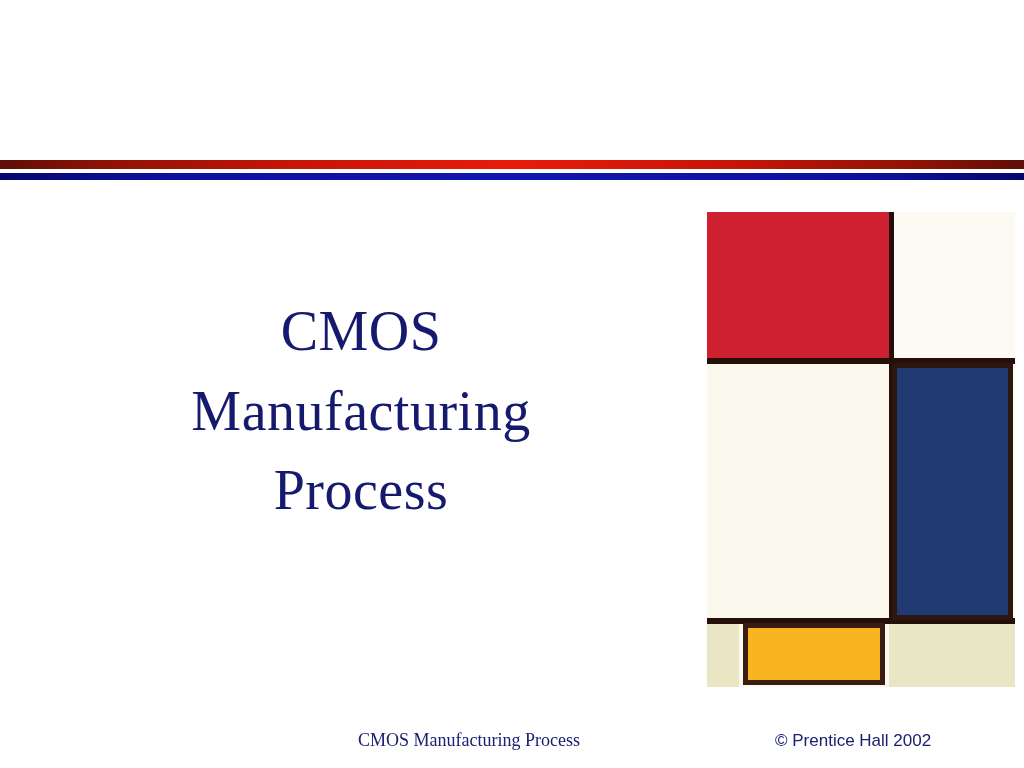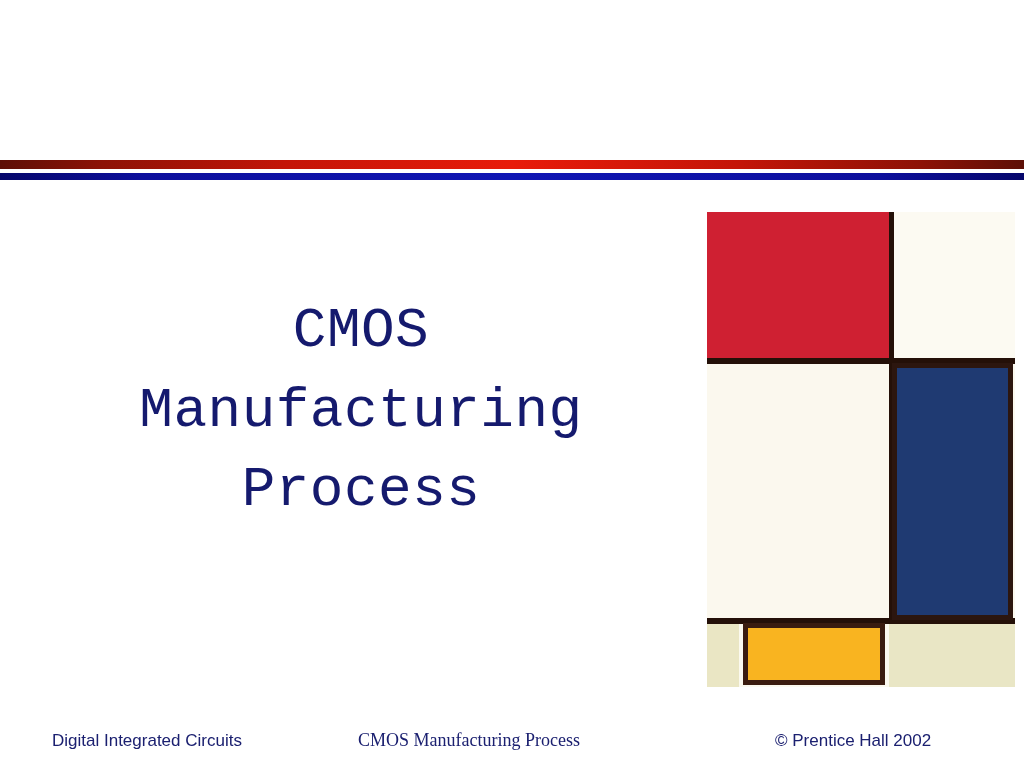--- a/index.html
+++ b/index.html
@@ -59,21 +59,21 @@
   }
 
   
   .title {
     position: absolute;
     left: 96px;
     top: 292px;
     width: 530px;
     text-align: center;
     color: #151a6e;
-    font-family: Liberation Mono, monospace;
+    font-family: Liberation Serif, serif;
     font-size: 56px;
     line-height: 1.42;
     letter-spacing: 0.5px;
     white-space: pre-line;
   }
 
   
   .artwork {
     position: absolute;
     left: 707px;
@@ -188,17 +188,16 @@
     <div class="art-block art-cream-bottom-left"></div>
     <div class="art-block art-cream-bottom-right"></div>
     <div class="art-block art-red"></div>
     <div class="art-line line-v-main"></div>
     <div class="art-line line-h-upper"></div>
     <div class="art-line line-h-lower"></div>
     <div class="art-block art-blue"></div>
     <div class="art-block art-yellow"></div>
   </div>
 
-  <div class="footer-left">Digital Integrated Circuits</div>
   <div class="footer-center">CMOS Manufacturing Process</div>
   <div class="footer-right">© Prentice Hall 2002</div>
 
 </div>
 
 </body></html>

